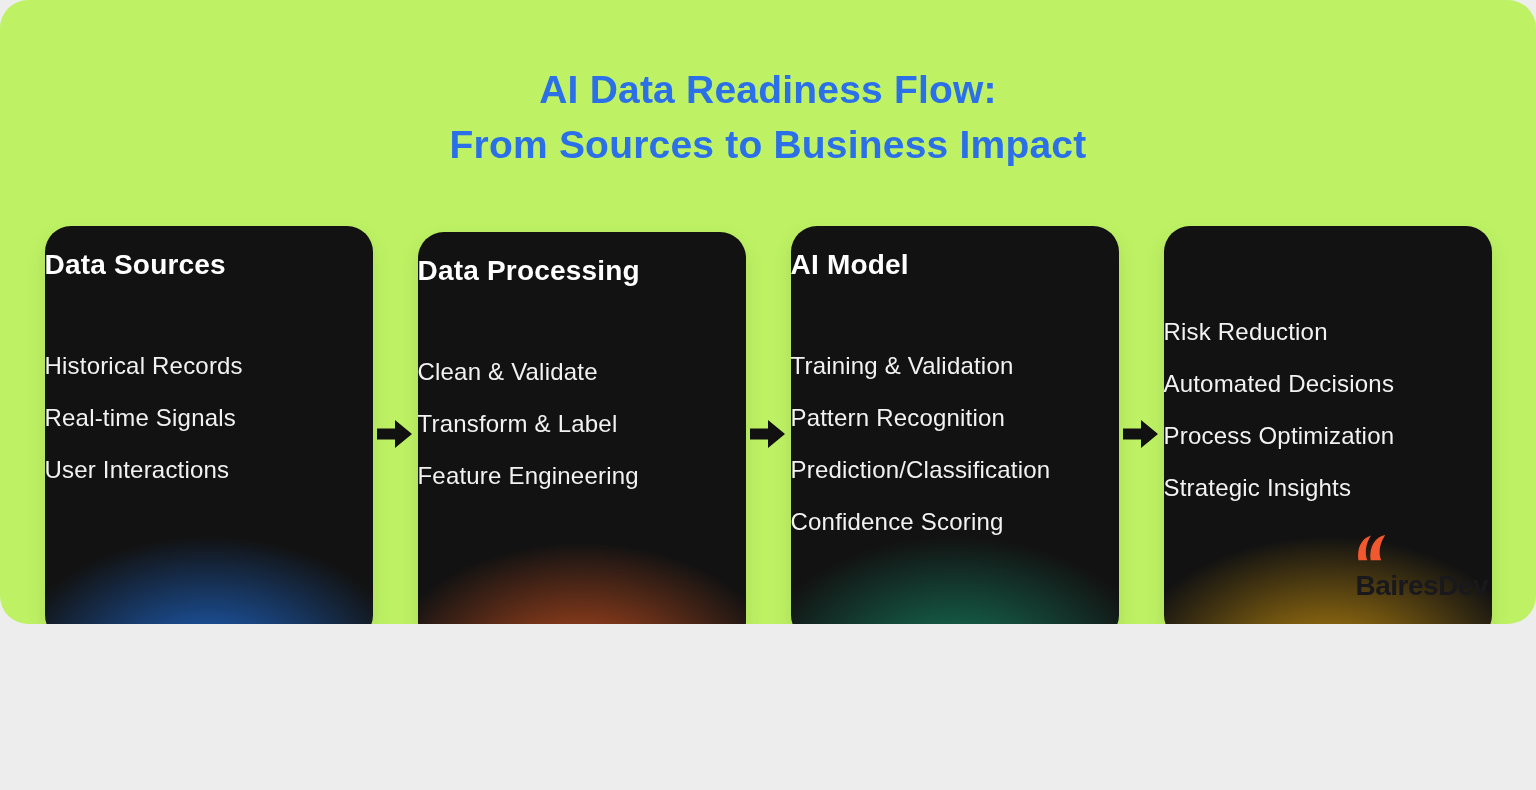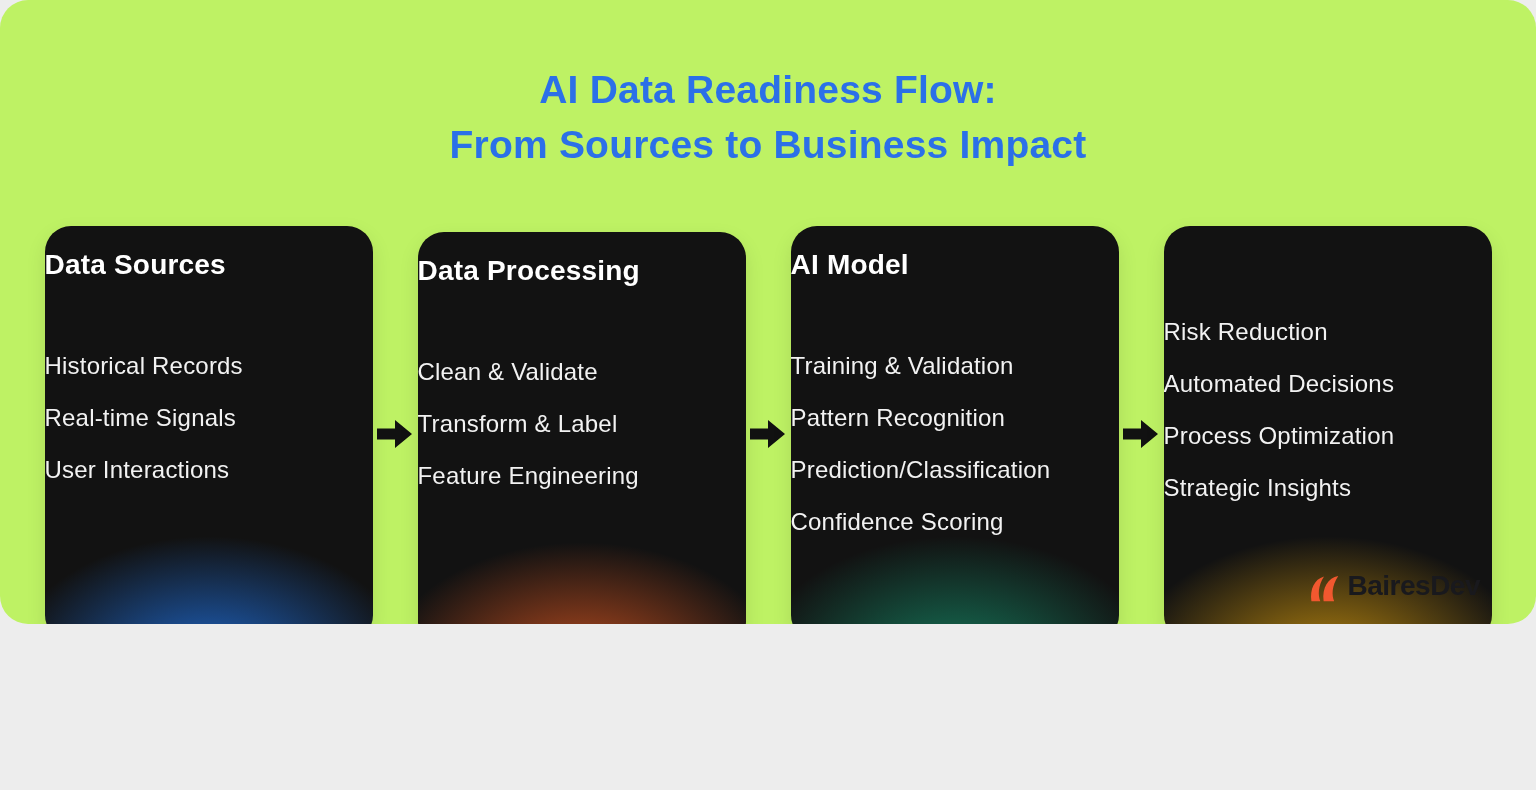--- a/index.html
+++ b/index.html
@@ -56,25 +56,26 @@
     letter-spacing: 0.2px;
   }
   .arrow-slot {
     width: 45px;
     display: flex;
     align-items: center;
     justify-content: center;
   }
   .footer-logo {
     position: absolute;
-    right: 56px;
+    right: 48px;
     bottom: 22px;
     display: flex;
-    align-items: flex-end;
+    align-items: flex-start;
     gap: 9px;
+    flex-direction: column;
   }
   .brand-text {
     font-size: 28px;
     font-weight: 700;
     color: #19191d;
     letter-spacing: -0.5px;
   }
 </style>
 </head>
 <body>

